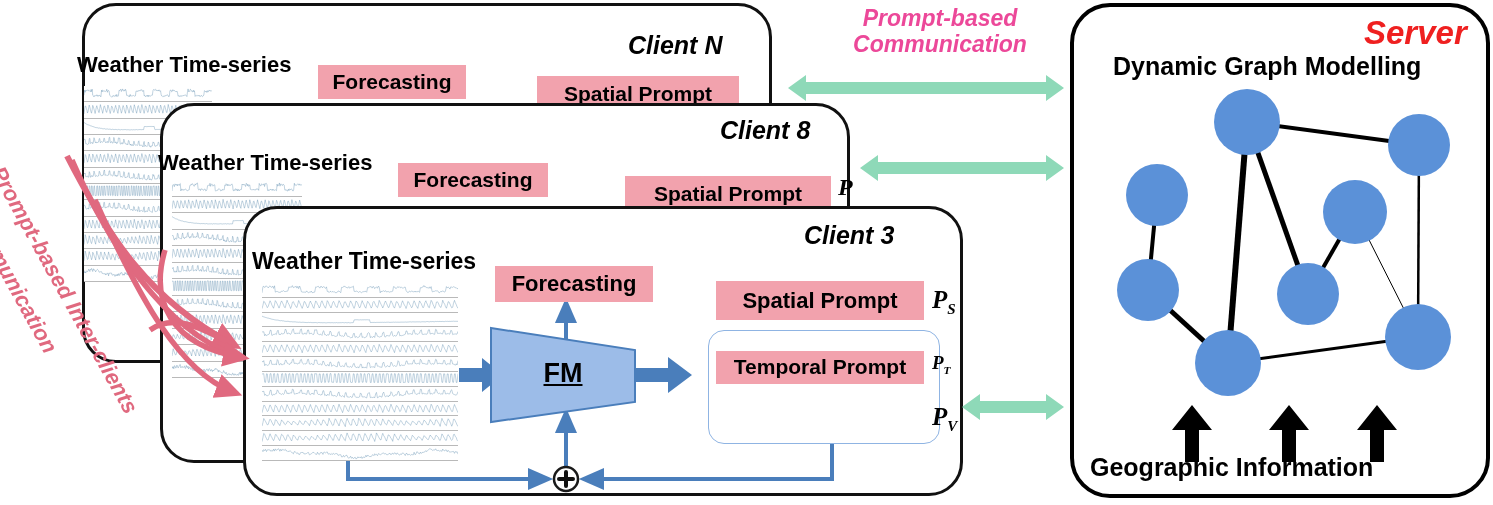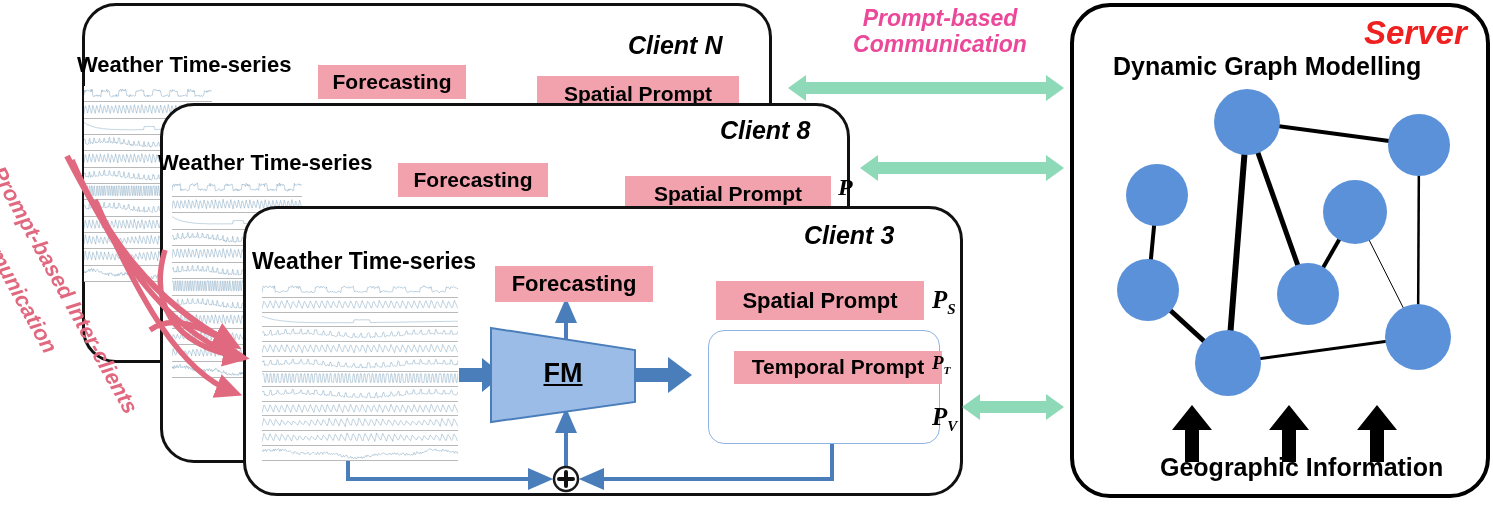--- a/index.html
+++ b/index.html
@@ -346,21 +346,21 @@
     <div class="fm-label" style="top:32px;font-size:27px;">FM</div>
   </div>
 
   <div class="pink" style="left:495px;top:266px;width:158px;height:36px;font-size:22px;">Forecasting</div>
 
   <div class="pink" style="left:716px;top:281px;width:208px;height:39px;font-size:22px;">Spatial Prompt</div>
   <div class="pvar" style="left:932px;top:286px;font-size:25px;">P<sub>S</sub></div>
 
   <div class="prompt-group" style="left:708px;top:330px;width:232px;height:114px;"></div>
 
-  <div class="pink" style="left:716px;top:351px;width:208px;height:33px;font-size:21px;margin-left:18px;">Temporal Prompt</div>
+  <div class="pink" style="left:716px;top:351px;width:208px;height:33px;font-size:21px;">Temporal Prompt</div>
   <div class="pvar" style="left:932px;top:352px;font-size:19px;">P<sub>T</sub></div>
 
   <div class="pvar" style="left:932px;top:403px;font-size:25px;">P<sub>V</sub></div>
 
   <div class="green-text" style="left:820px;top:6px;width:240px;font-size:23px;">Prompt-based
 Communication</div>
 
   <div class="pink-diag" style="left:8px;top:162px;font-size:22px;transform:rotate(61deg);">Prompt-based Inter-clients</div>
   <div class="pink-diag" style="left:-18px;top:200px;font-size:22px;transform:rotate(61deg);">Communication</div>
 
@@ -391,15 +391,15 @@
     <circle cx="1228" cy="363" r="33" fill="#5b91d8"></circle>
     <circle cx="1418" cy="337" r="33" fill="#5b91d8"></circle>
 
     <g fill="#000">
       <path d="M1185,462 L1185,430 L1172,430 L1192,405 L1212,430 L1199,430 L1199,462 z"></path>
       <path d="M1282,462 L1282,430 L1269,430 L1289,405 L1309,430 L1296,430 L1296,462 z"></path>
       <path d="M1370,462 L1370,430 L1357,430 L1377,405 L1397,430 L1384,430 L1384,462 z"></path>
     </g>
   </svg>
 
-  <div class="geo-label" style="left:1160px;top:453px;font-size:25px;">Geographic Information</div>
+  <div class="geo-label" style="left:1090px;top:453px;font-size:25px;">Geographic Information</div>
 
 </div>
 
 </body></html>

